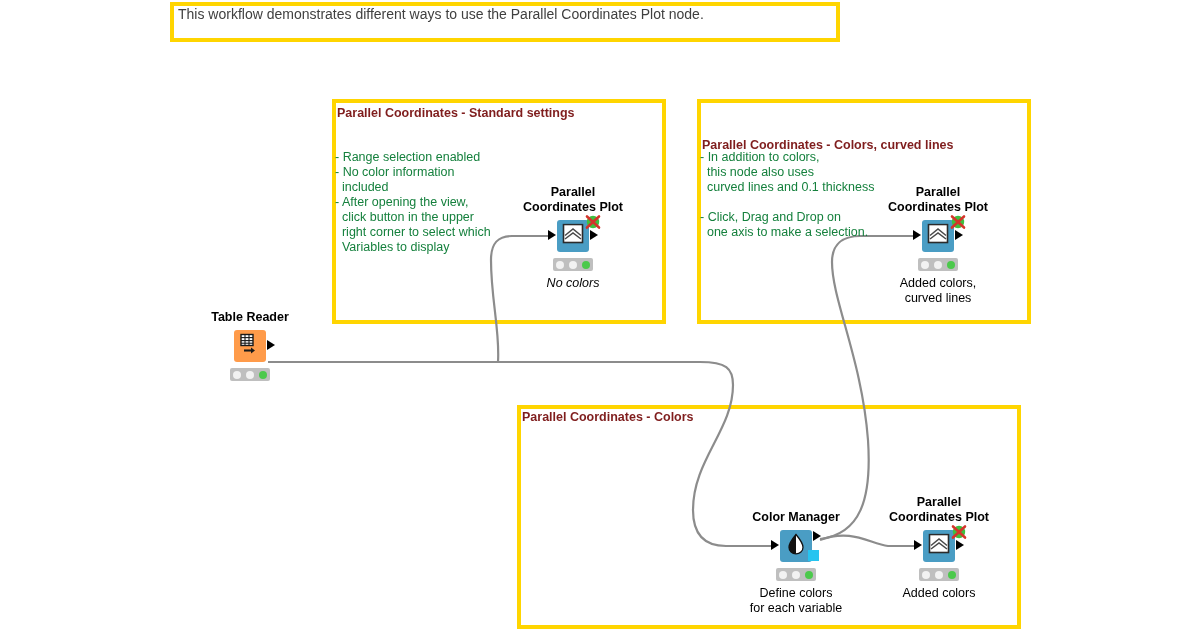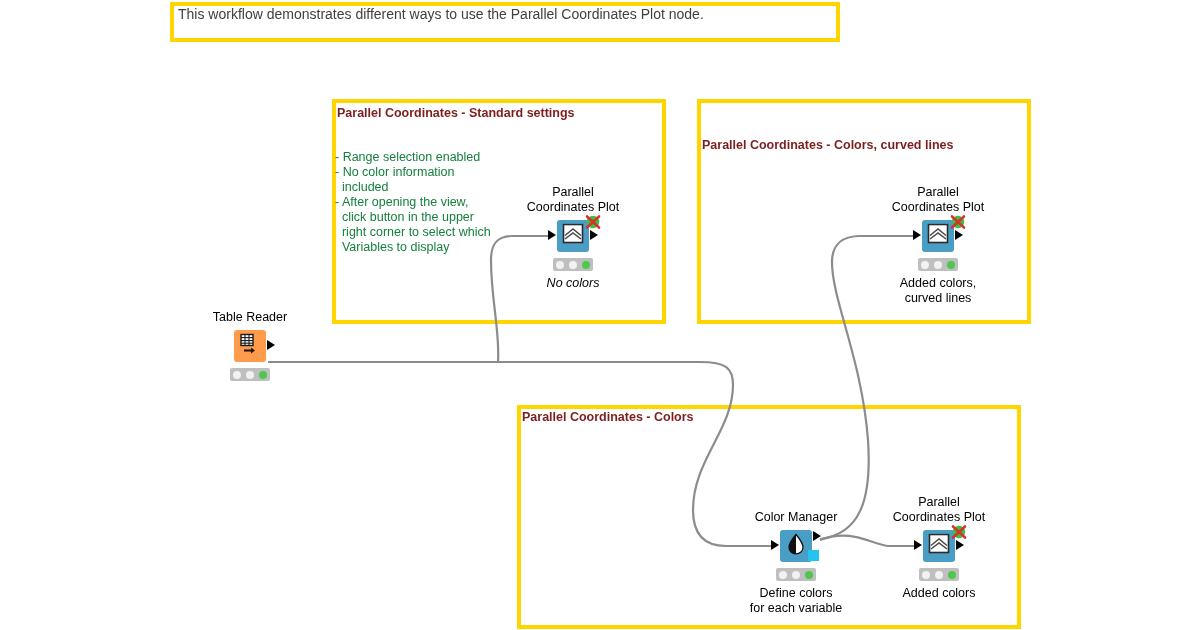--- a/index.html
+++ b/index.html
@@ -54,21 +54,21 @@
     position: absolute;
     z-index: 5;
   }
   .node-label {
     position: absolute;
     left: 50%;
     transform: translateX(-50%);
     bottom: 100%;
     margin-bottom: 5px;
     font-size: 12.5px;
-    font-weight: normal;
+    font-weight: bold;
     color: #000000;
     text-align: center;
     line-height: 15px;
     white-space: nowrap;
   }
   .node-body {
     position: absolute;
     width: 32px;
     height: 32px;
     border-radius: 3px;
@@ -184,20 +184,26 @@
   <div class="anno-body" style="left:335px; top:136px;">- Range selection enabled
 - No color information
   included
 - After opening the view,
   click button in the upper
   right corner to select which
   Variables to display</div>
 
   <div class="anno" style="left:697px; top:99px; width:334px; height:225px;"></div>
   <div class="anno-title" style="left:702px; top:106px;margin-top:32px;">Parallel Coordinates - Colors, curved lines</div>
+  <div class="anno-body" style="left:700px; top:136px;">- In addition to colors,
+  this node also uses
+  curved lines and 0.1 thickness
+
+- Click, Drag and Drop on
+  one axis to make a selection.</div>
 
   <div class="anno" style="left:517px; top:405px; width:504px; height:224px;"></div>
   <div class="anno-title" style="left:522px; top:410px;">Parallel Coordinates - Colors</div>
 
   <svg id="wires">
 
     <path class="wire" d="M 268,362 L 700,362"></path>
   </svg>
 
   <svg id="wires-top">

